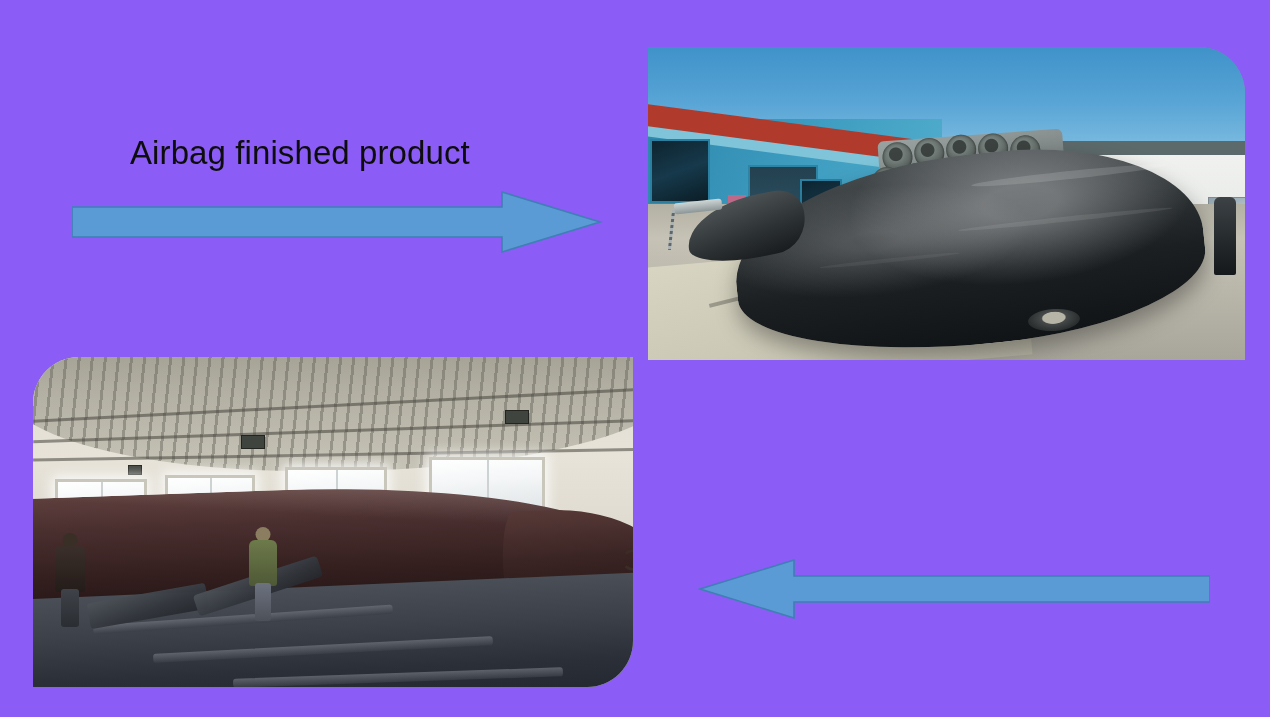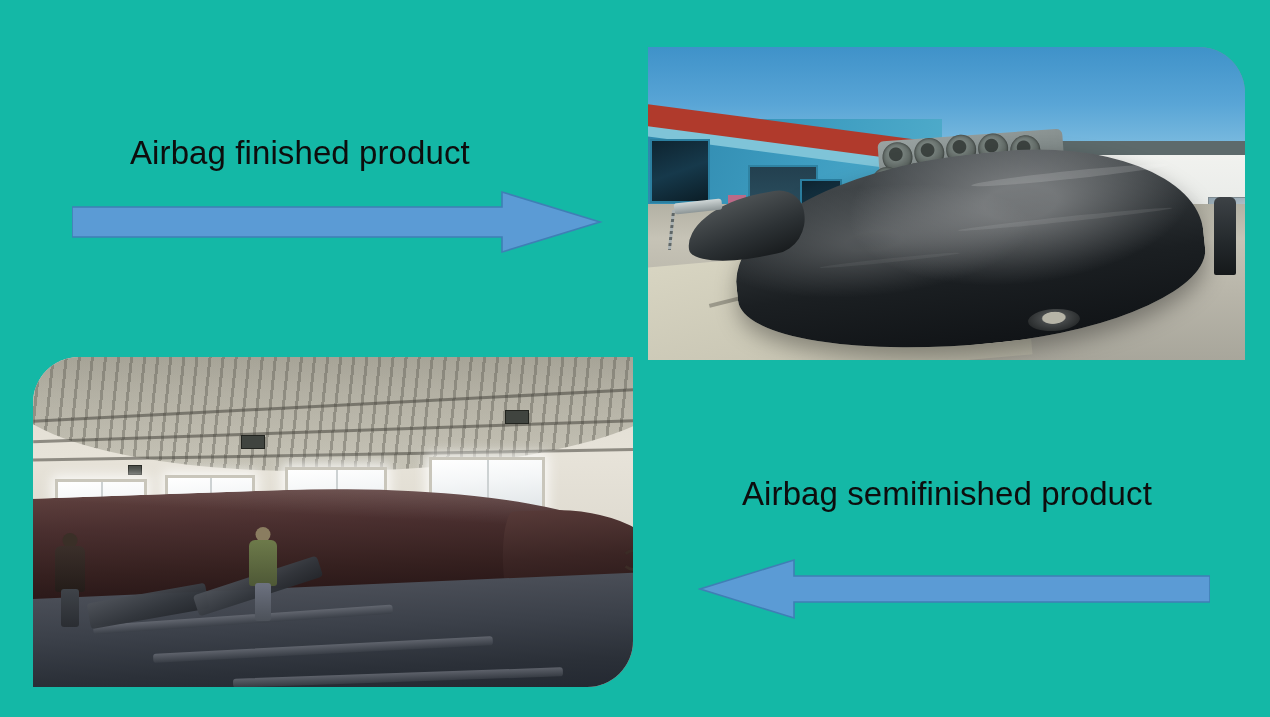--- a/index.html
+++ b/index.html
@@ -274,21 +274,21 @@
   .wall-base {
     left: -10px; top: 180px; width: 660px; height: 18px;
     background: linear-gradient(180deg,#2c2f2b 0%, #44473f 100%);
     opacity: .55;
     transform: rotate(-2deg);
   }
 </style>
 </head>
 <body>
 
-<div id="slide" style="background: #14b8a6;">
+<div id="slide" style="background: #8b5cf6;">
 
   <div class="photo" id="photo-top">
     <div class="layer sky"></div>
 
     <div class="layer bldg-white"></div>
     <div class="layer bldg-white-roof"></div>
     <div class="layer bldg-white-band"></div>
     <div class="layer win-white" style="left:350px;top:128px;width:70px;height:22px;"></div>
     <div class="layer win-white" style="left:430px;top:126px;width:52px;height:22px;"></div>
     <div class="layer door-black" style="left:448px;top:146px;width:40px;height:62px;"></div>
@@ -375,21 +375,20 @@
     </div>
     <div class="worker" style="left:216px;top:170px;width:28px;height:96px;">
       <div class="head" style="background:#8a7d60;"></div>
       <div class="body" style="background:linear-gradient(180deg,#6d7a4a 0%,#4e5836 100%);"></div>
       <div class="legs" style="background:linear-gradient(180deg,#6d7280 0%,#4c5159 100%);"></div>
     </div>
   </div>
 
   <div class="caption" id="caption-finished">Airbag finished product</div>
 
-  <div class="caption" id="caption-semi">Airbag semifinished product</div>
 
   <div class="arrow-wrap" id="arrow-right">
     <svg viewBox="0 0 532 68" preserveAspectRatio="none">
       <polygon points="0,19 430,19 430,4 528,34 430,64 430,49 0,49" fill="#5b9bd5" stroke="#3f7fb5" stroke-width="1.6"></polygon>
     </svg>
   </div>
 
   <div class="arrow-wrap" id="arrow-left">
     <svg viewBox="0 0 512 66" preserveAspectRatio="none">
       <polygon points="512,20 96,20 96,4 2,33 96,62 96,46 512,46" fill="#5b9bd5" stroke="#3f7fb5" stroke-width="1.6"></polygon>

